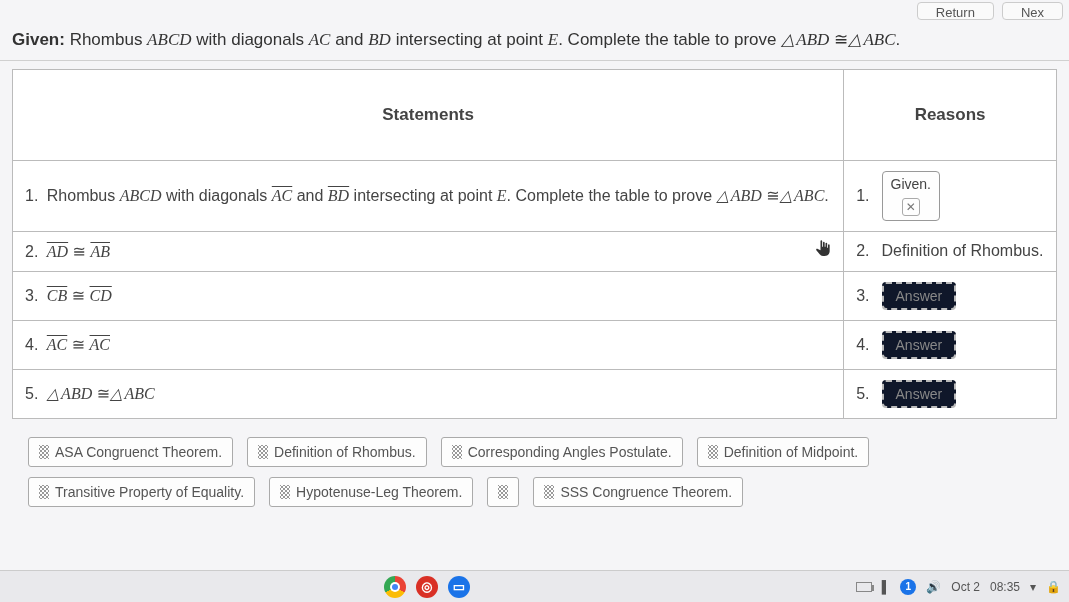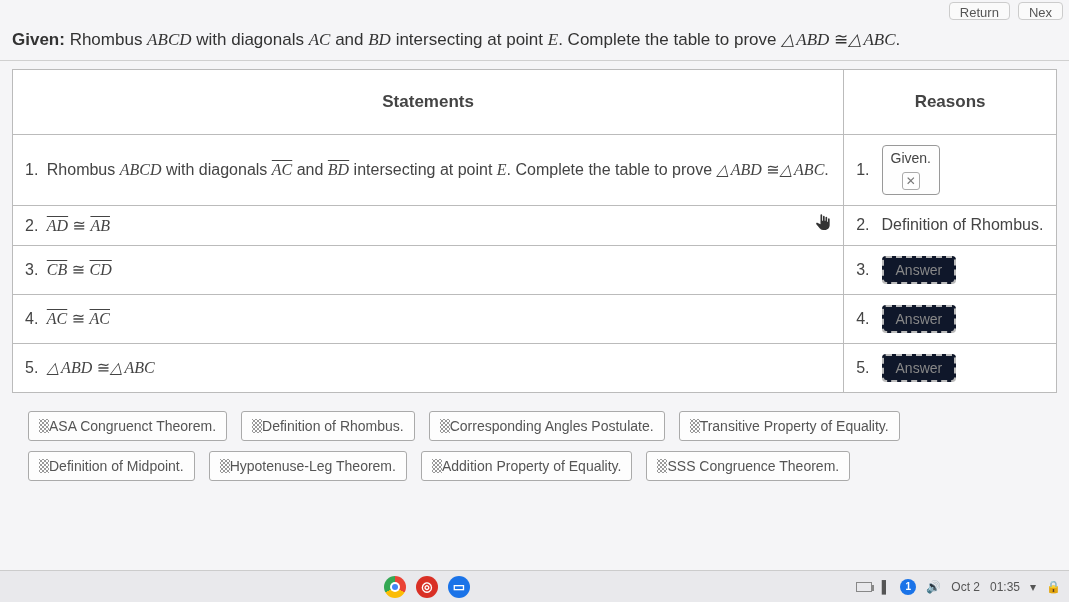--- a/index.html
+++ b/index.html
@@ -13,21 +13,21 @@
     position: relative;
   }
   .topbar {
     display: flex;
     justify-content: flex-end;
     gap: 8px;
     padding: 2px 6px;
     height: 22px;
   }
   .topbar .btn {
-    padding: 2px 10px;
+    padding: 2px 18px;
     border: 1px solid #ccc;
     border-radius: 4px;
     font-size: 13px;
     color: #555;
     background: #fafafa;
   }
   .prompt {
     padding: 6px 12px 8px 12px;
     font-size: 17px;
     color: #333;
@@ -50,21 +50,21 @@
     border: 1px solid #bbb;
     padding: 10px 12px;
     text-align: left;
     font-size: 16px;
     vertical-align: middle;
     color: #444;
   }
   table.proof th {
     text-align: center;
     font-weight: 600;
-    padding: 22px 12px;
+    padding: 35px 12px;
     font-size: 17px;
   }
   .reason-cell { display:flex; align-items:center; gap:8px; }
   .num { margin-right:4px; }
   .chip {
     display:inline-flex;
     align-items:center;
     border:1px solid #999;
     border-radius:4px;
     padding:4px 8px;
@@ -93,20 +93,21 @@
   }
   .bank {
     margin: 18px 12px 0 28px;
     display:flex;
     flex-wrap:wrap;
     gap:10px 14px;
   }
   .bank .token {
     display:inline-flex;
     align-items:center;
+    gap:6px;
     border:1px solid #aaa;
     border-radius:3px;
     padding:6px 10px;
     font-size:14px;
     color:#555;
     background:#fdfdfd;
   }
   .grip {
     width:10px; height:14px;
     display:inline-block;
@@ -240,33 +241,32 @@
   <span class="token">
       <span class="grip"></span>
       <span>Definition of Rhombus.</span>
     </span>
   <span class="token">
       <span class="grip"></span>
       <span>Corresponding Angles Postulate.</span>
     </span>
   <span class="token">
       <span class="grip"></span>
+      <span>Definition of Midpoint.</span>
+    </span>
+  <span class="token">
+      <span class="grip"></span>
       <span>Transitive Property of Equality.</span>
     </span>
   <span class="token">
       <span class="grip"></span>
-      <span>Definition of Midpoint.</span>
-    </span>
-  <span class="token">
-      <span class="grip"></span>
       <span>Hypotenuse-Leg Theorem.</span>
     </span>
   <span class="token">
       <span class="grip"></span>
-      <span>Addition Property of Equality.</span>
     </span>
   <span class="token">
       <span class="grip"></span>
       <span>SSS Congruence Theorem.</span>
     </span>
 </div>
 
 <div class="taskbar">
   <div class="spacer"></div>
   <span class="circle-icon" style="background:conic-gradient(#ea4335 0 120deg,#fbbc05 120deg 240deg,#34a853 240deg 360deg);">
@@ -277,16 +277,16 @@
   <span class="circle-icon" style="background:#d93025">◎</span>
   <span class="circle-icon" style="background:#1a73e8">▭</span>
   <div class="spacer"></div>
   <span style="border:1px solid #888;width:16px;height:10px;position:relative;">
       <span style="position:absolute;right:-3px;top:2px;width:2px;height:6px;background:#888;"></span>
     </span>
   <span>▌</span>
   <span class="circle-icon" style="background:#1a73e8;width:16px;height:16px;font-size:10px">1</span>
   <span>🔊</span>
   <span>Oct 2</span>
-  <span>01:35</span>
+  <span>08:35</span>
   <span>▾</span>
   <span>🔒</span>
 </div>
 
 </body></html>

